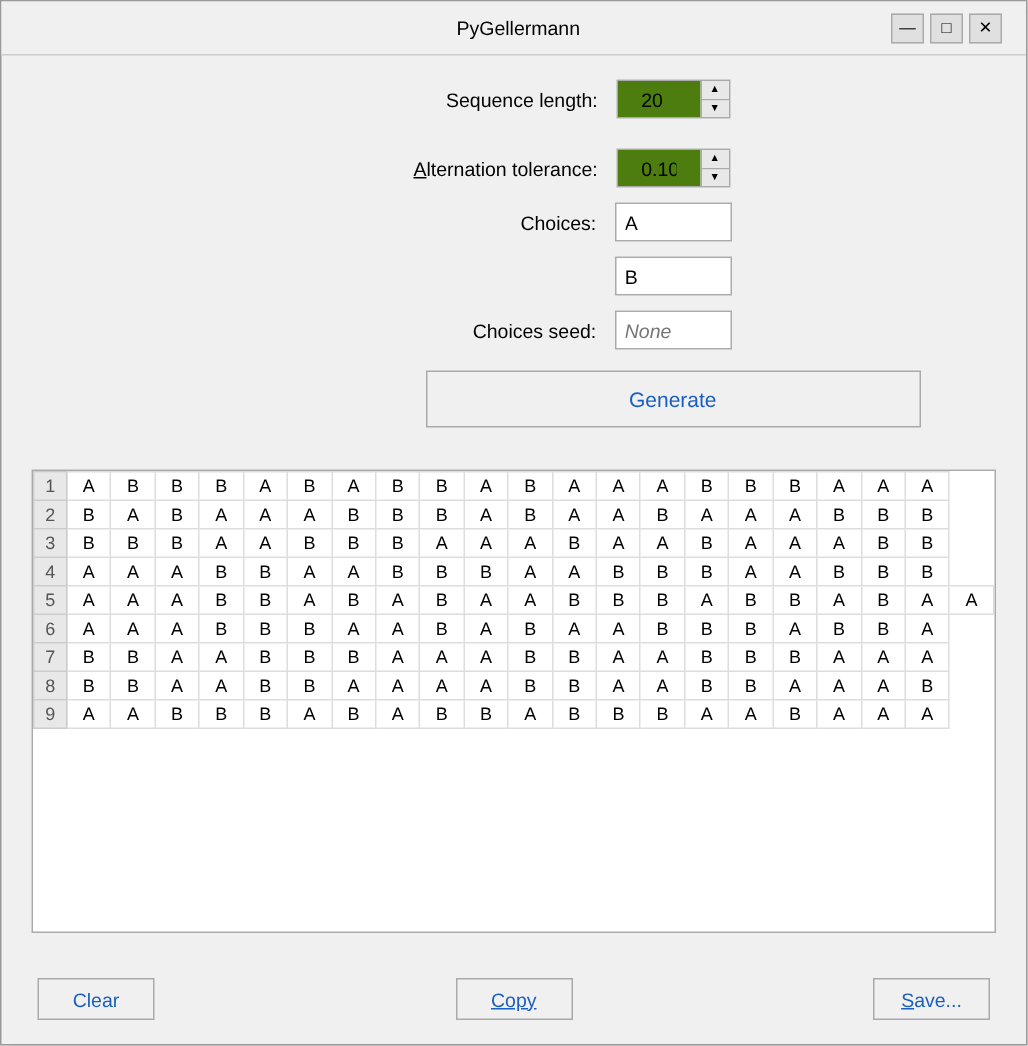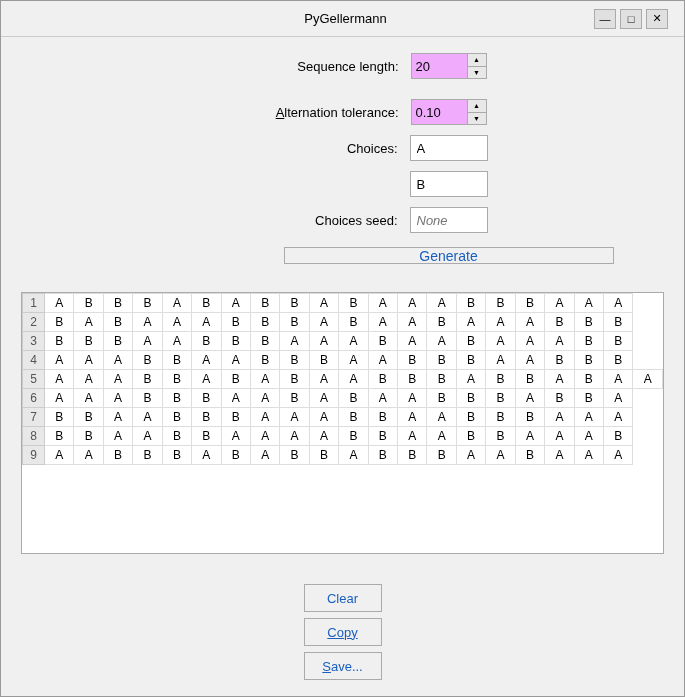--- a/index.html
+++ b/index.html
@@ -83,24 +83,24 @@
       display: flex;
       align-items: center;
       border: 1px solid #aaa;
       background: white;
       height: 26px;
     }
     .spinner-input {
       width: 55px;
       border: none;
       outline: none;
-      padding: 2px 4px;
+      padding: 2px 16px;
       font-size: 13px;
       height: 100%;
-      background: #f0abfc;
+      background: #4d7c0f;
     }
     .spinner-arrows {
       display: flex;
       flex-direction: column;
       height: 100%;
       border-left: 1px solid #aaa;
     }
     .spinner-arrow {
       flex: 1;
       width: 18px;
@@ -124,21 +124,21 @@
       font-size: 13px;
       background: white;
       outline: none;
     }
     .text-input.placeholder {
       color: #999;
       font-style: italic;
     }
     .generate-btn {
       width: 330px;
-      height: 17px;
+      height: 38px;
       background: #f0f0f0;
       border: 1px solid #aaa;
       color: #1a5fbf;
       font-size: 14px;
       cursor: pointer;
       margin-top: 4px;
     }
     .table-container {
       flex: 1;
       border: 1px solid #aaa;
@@ -166,21 +166,20 @@
       font-weight: normal;
       width: 22px;
       border: 1px solid #ccc;
     }
     .bottom-bar {
       display: flex;
       justify-content: space-between;
       gap: 6px;
       padding: 6px 4px 8px 4px;
       align-items: center;
-      flex-direction: column;
     }
     .bottom-btn {
       width: 78px;
       height: 28px;
       background: #f0f0f0;
       border: 1px solid #aaa;
       cursor: pointer;
       font-size: 13px;
       display: flex;
       align-items: center;

